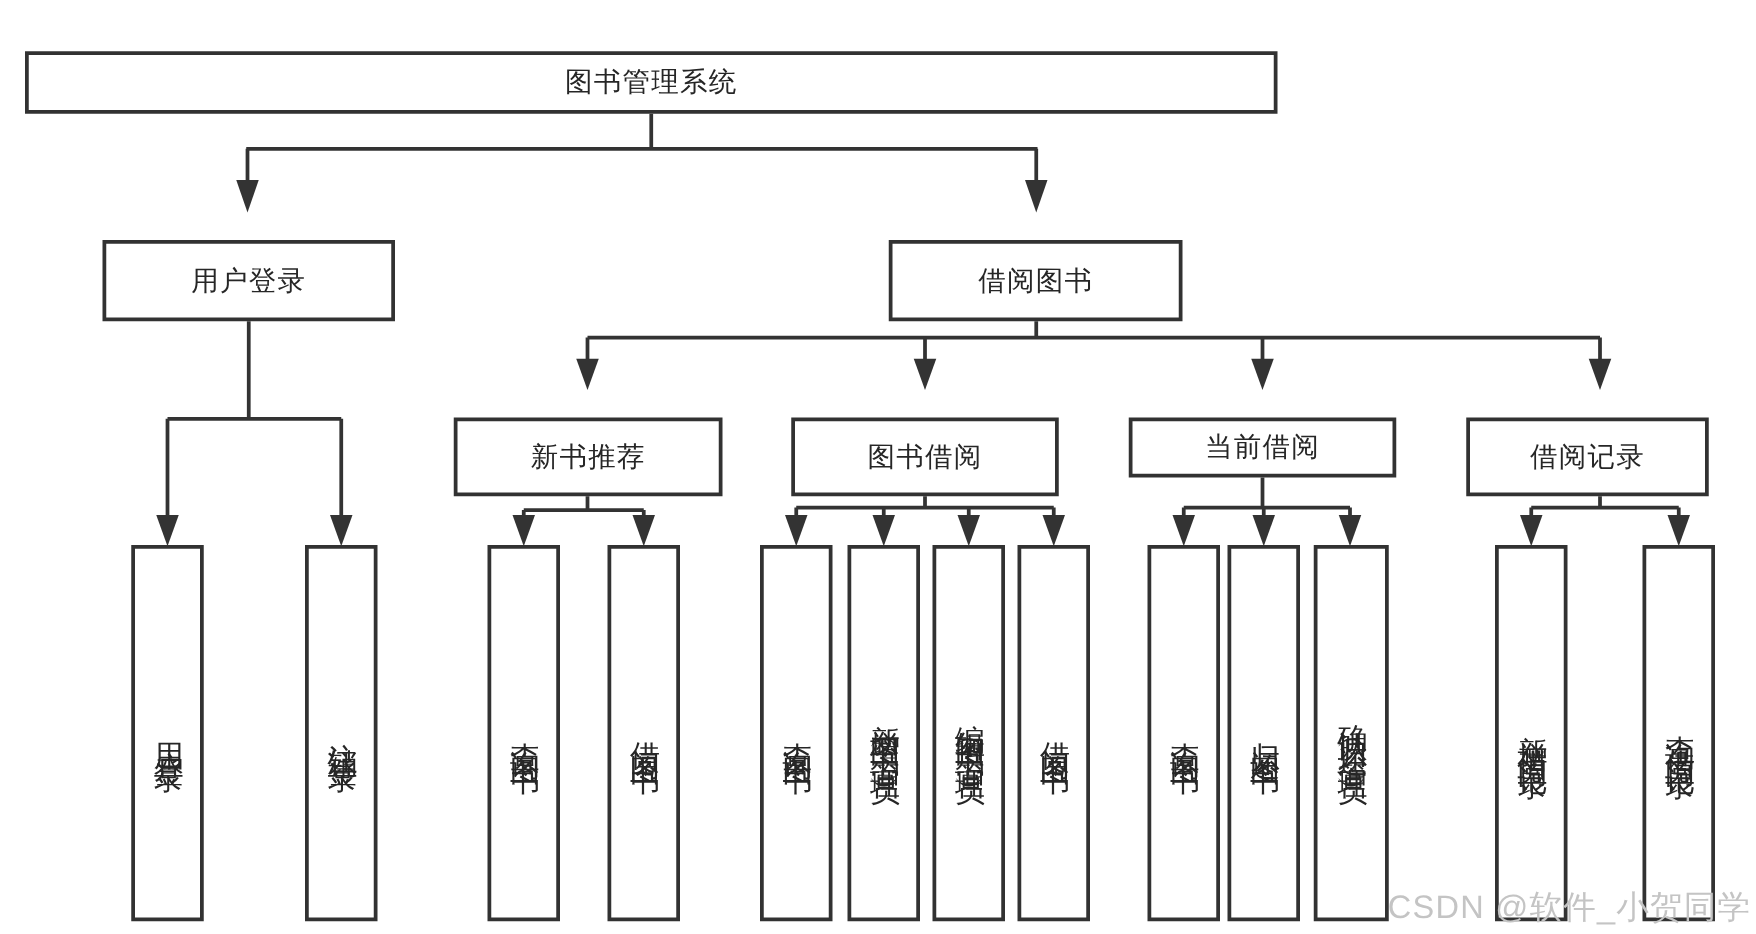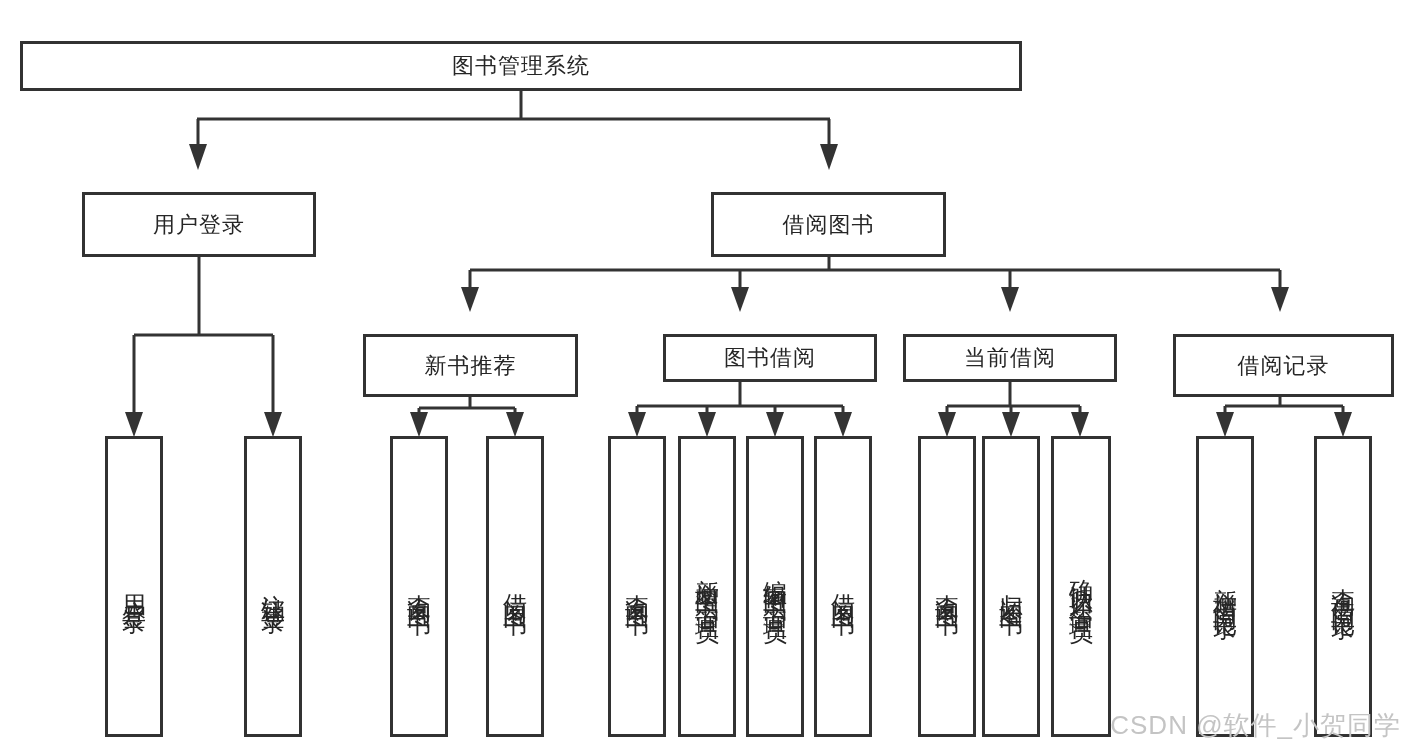--- a/index.html
+++ b/index.html
@@ -77,23 +77,23 @@
       <polygon points="1334,412 1352,412 1343,437"></polygon>
     </g>
   </svg>
 
   <div class="node" style="left:20px; top:18px; width:1002px; height:50px;">图书管理系统</div>
 
   <div class="node" style="left:82px; top:169px; width:234px; height:65px;">用户登录</div>
   <div class="node" style="left:711px; top:169px; width:235px; height:65px;">借阅图书</div>
 
   <div class="node" style="left:363px; top:311px; width:215px; height:63px;">新书推荐</div>
-  <div class="node" style="left:663px; top:311px; width:214px; height:48px;">图书借阅</div>
+  <div class="node" style="left:633px; top:311px; width:214px; height:63px;">图书借阅</div>
   <div class="node" style="left:903px; top:311px; width:214px; height:48px;">当前借阅</div>
-  <div class="node" style="left:1173px; top:311px; width:221px; height:63px;">借阅记录</div>
+  <div class="node" style="left:1173px; top:311px; width:194px; height:63px;">借阅记录</div>
 
   <div class="leaf" style="left:105px;">用户登录</div>
   <div class="leaf" style="left:244px;">注销登录</div>
 
   <div class="leaf" style="left:390px;">查询图书</div>
   <div class="leaf" style="left:486px;">借阅图书</div>
 
   <div class="leaf" style="left:608px;">查询图书</div>
   <div class="leaf" style="left:678px;">新增图书（管理员）</div>
   <div class="leaf" style="left:746px;">编辑图书（管理员）</div>

